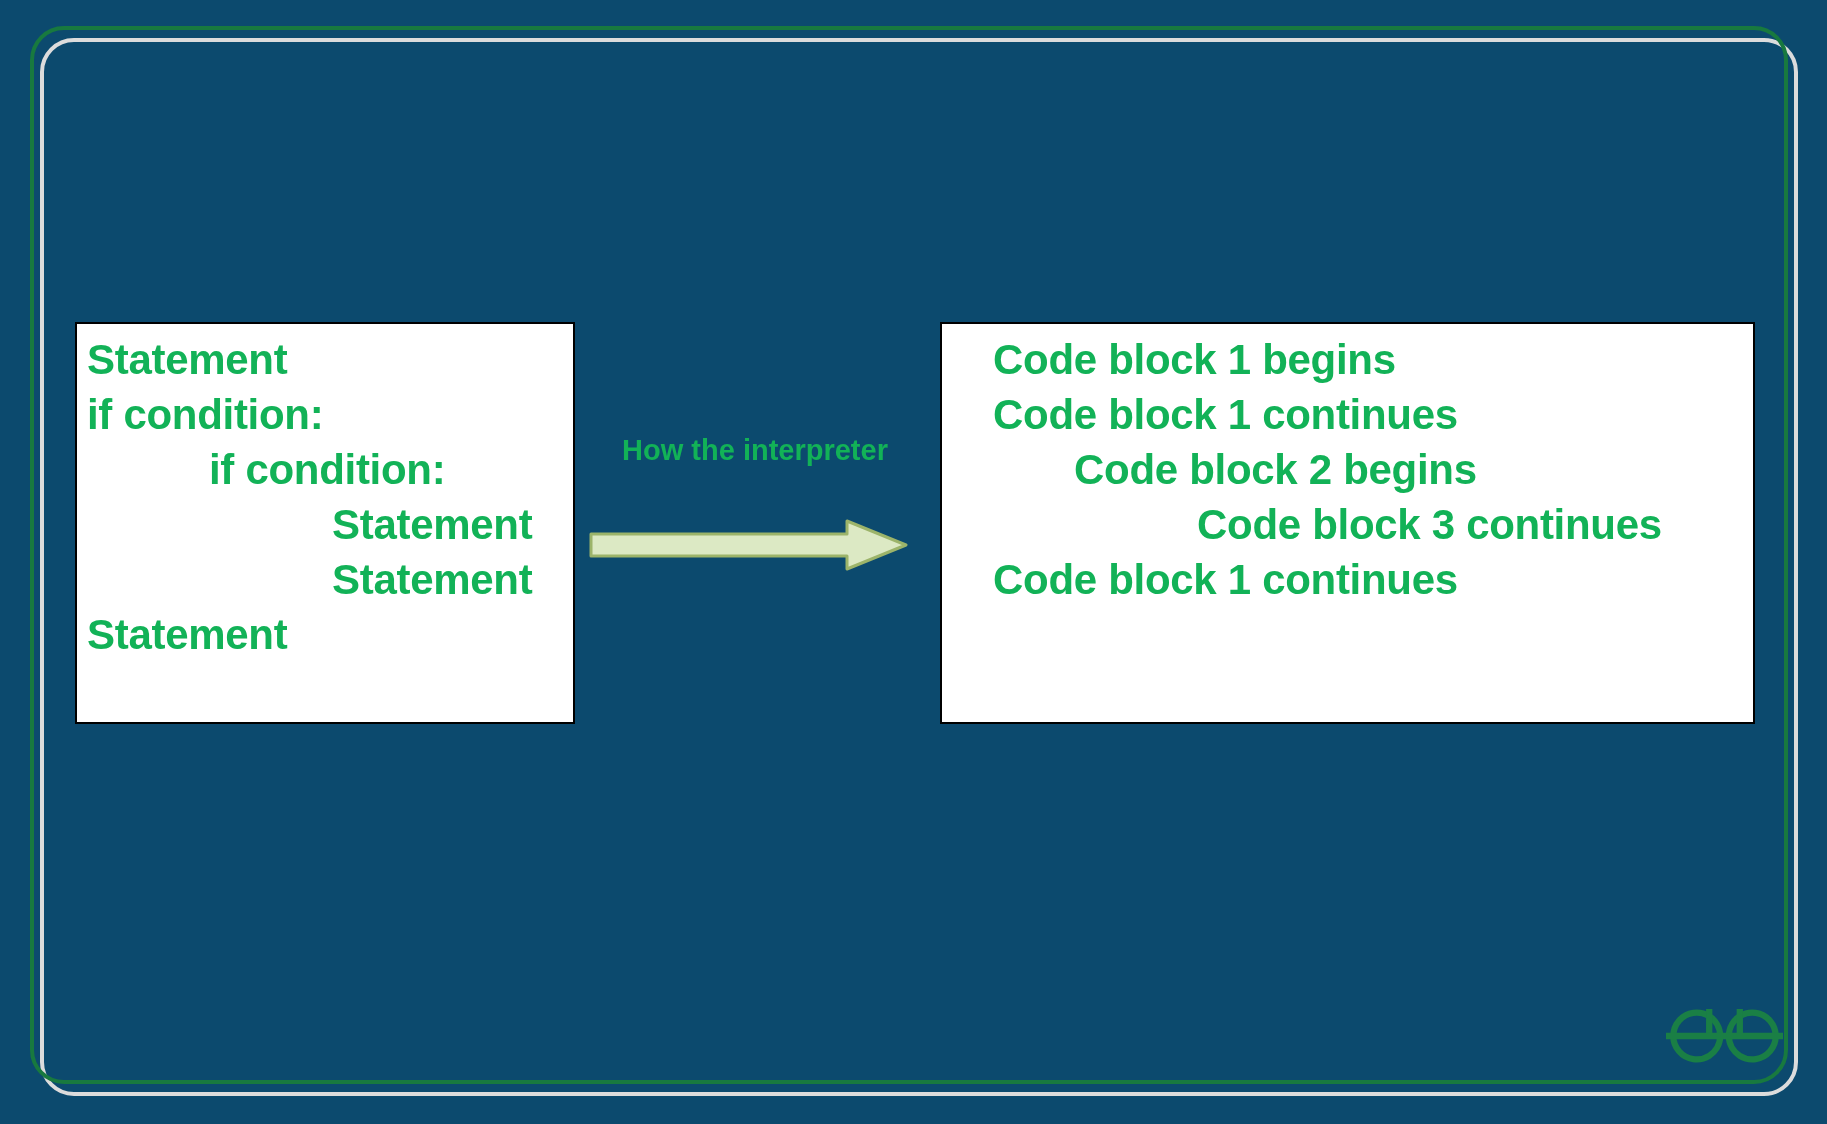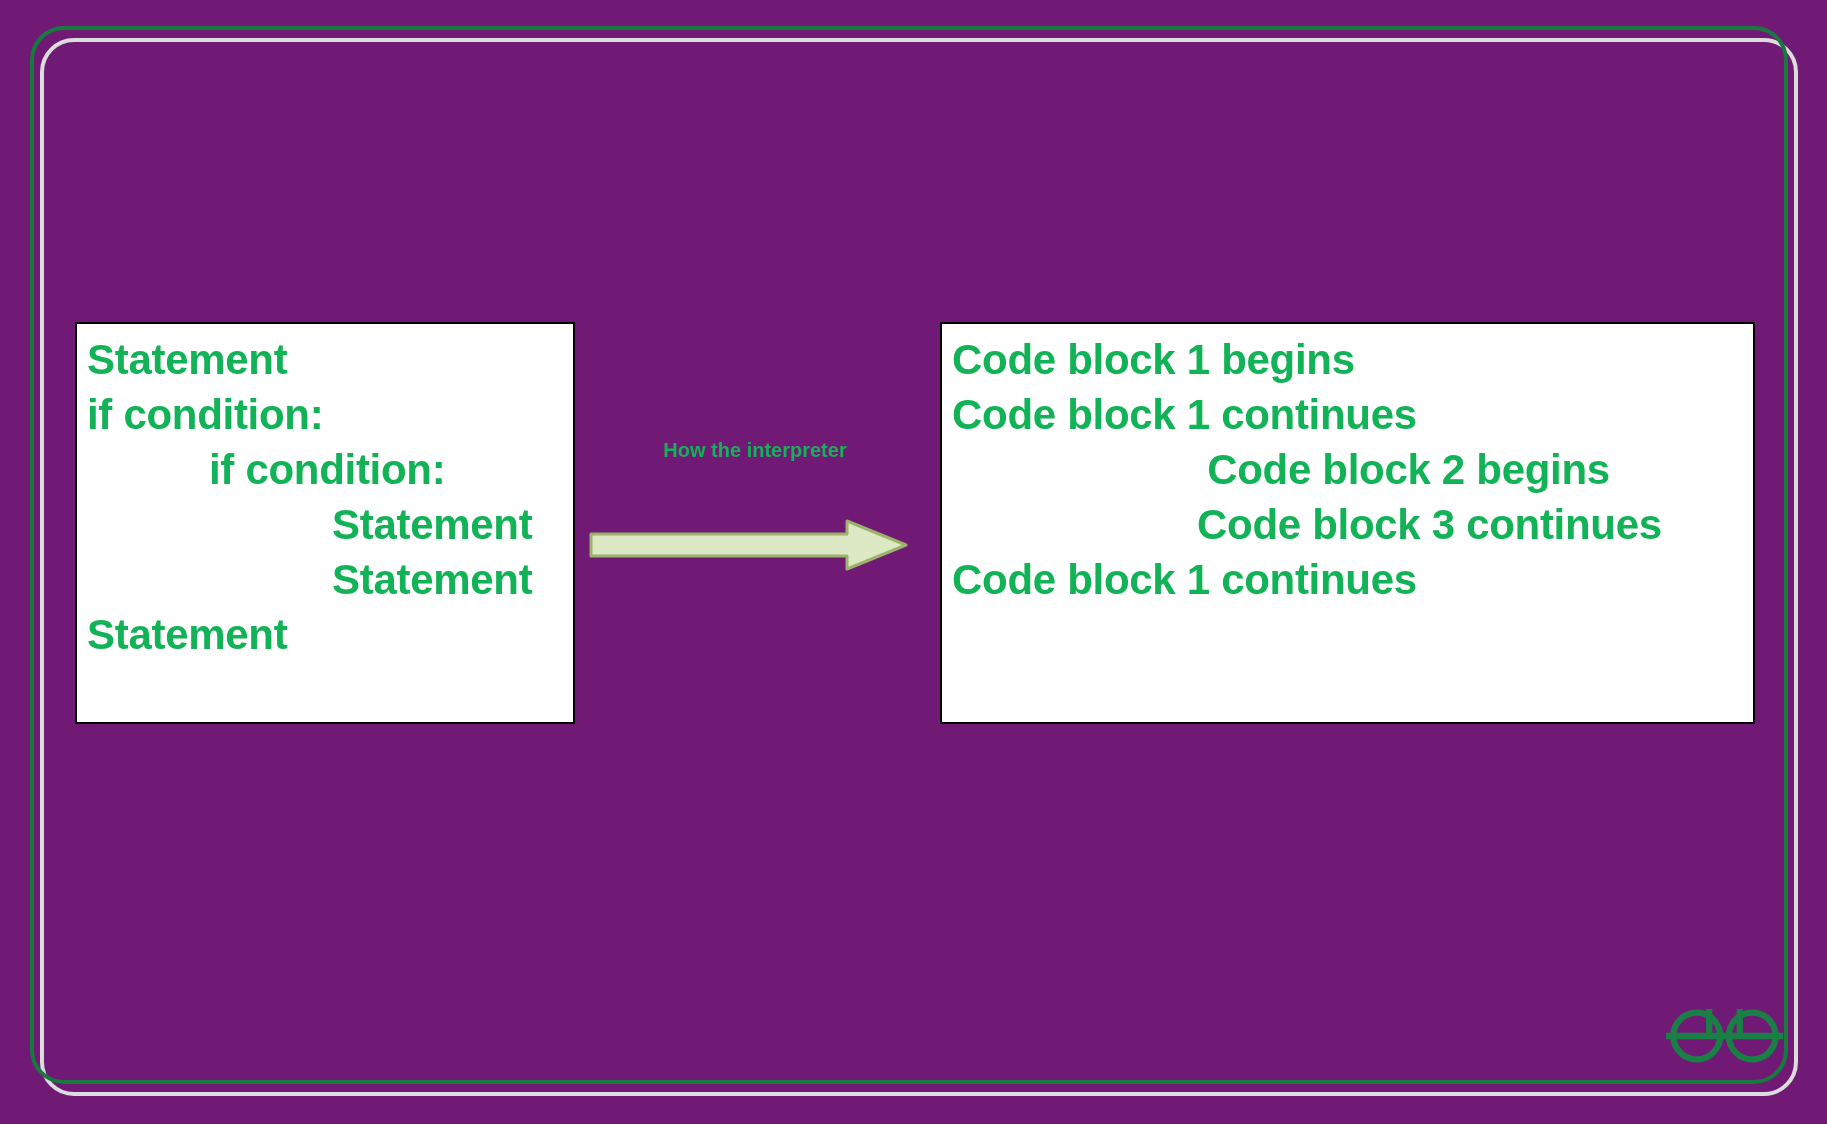--- a/index.html
+++ b/index.html
@@ -10,21 +10,21 @@
   }
 
   body {
     font-family: "Liberation Sans", sans-serif;
   }
 
   #slide {
     position: relative;
     width: 1827px;
     height: 1124px;
-    background: #701a75;
+    background: #0c4a6e;
     overflow: hidden;
   }
 
   
   .frame-shadow {
     position: absolute;
     left: 40px;
     top: 38px;
     width: 1758px;
     height: 1058px;
@@ -76,43 +76,43 @@
     font-size: 42px;
     line-height: 55px;
     white-space: pre;
     letter-spacing: -0.3px;
   }
 
   .ind-0 { padding-left: 0px; }
   .ind-1 { padding-left: 122px; }
   .ind-2 { padding-left: 245px; }
 
-  .rind-0 { padding-left: 0px; }
-  .rind-1 { padding-left: 122px; text-align: center; }
+  .rind-0 { padding-left: 0px; margin-left: 41px; }
+  .rind-1 { padding-left: 122px; }
   .rind-2 { padding-left: 245px; }
 
   
   #arrow-group {
     position: absolute;
     left: 585px;
     top: 430px;
     width: 340px;
     height: 130px;
   }
 
   #arrow-caption {
     position: absolute;
     left: 0;
     top: 0;
     width: 340px;
     text-align: center;
     color: #12b257;
     font-family: "Liberation Sans", sans-serif;
     font-weight: bold;
-    font-size: 20px;
+    font-size: 29px;
     line-height: 41px;
   }
 
   #arrow-caption .cap-line { display: block; }
 
   #arrow-svg {
     position: absolute;
     left: 4px;
     top: 88px;
   }

